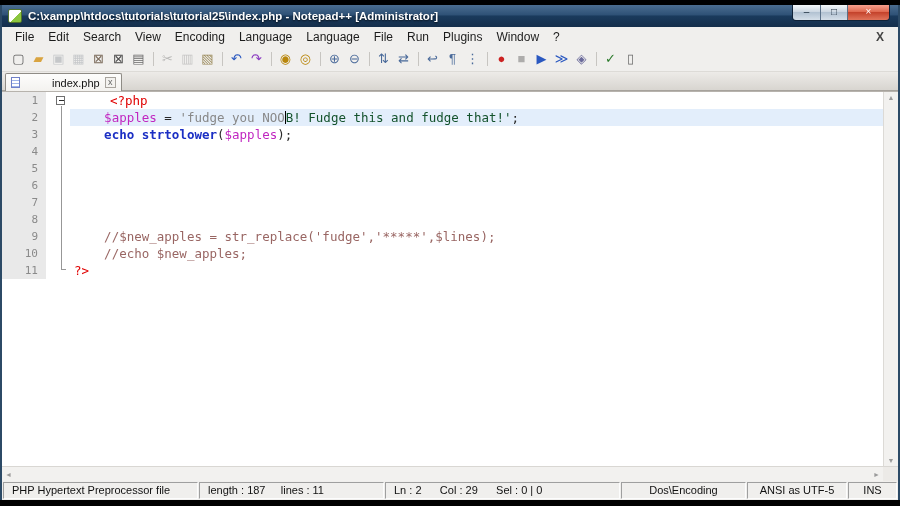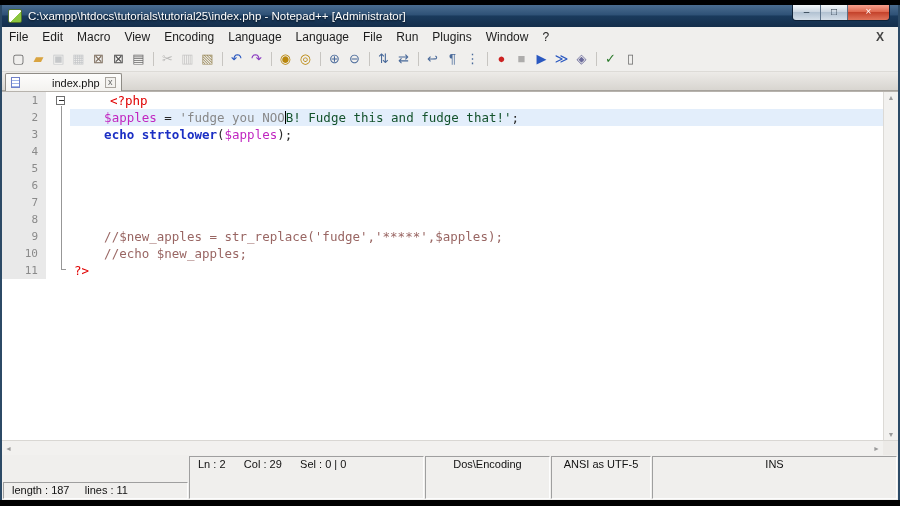--- a/index.html
+++ b/index.html
@@ -11,34 +11,34 @@
             border-left:2px solid #2c4a66; border-right:2px solid #2c4a66;
             background:#f0efed; display:flex; flex-direction:column; }
 
   
   .titlebar { height:22px; flex:0 0 22px; position:relative;
     background:linear-gradient(180deg,#4b6d90 0%,#2e5176 45%,#1a3a5c 50%,#142e4b 100%);
     display:flex; align-items:center; padding-left:6px; }
   .app-icon { width:14px; height:14px; border:1px solid #51722c; border-radius:2px;
     background:linear-gradient(135deg,#ffffff 55%,#8cc63f 55%); flex:0 0 14px; }
   .title-text { color:#fff; font-size:11.5px; margin-left:6px; white-space:nowrap;
-    text-shadow:0 1px 2px rgba(0,0,0,.7); }
+    text-shadow:0 1px 2px rgba(0,0,0,.7);font-weight:bold; }
   .win-btns { position:absolute; right:8px; top:0; height:16px; display:flex;
     border:1px solid #0f2238; border-top:none; border-radius:0 0 4px 4px; overflow:hidden; }
   .win-btn { width:27px; height:15px; font-size:10px; line-height:14px; text-align:center;
     color:#1a2a3a; background:linear-gradient(180deg,#f4f8fb,#ccd7e2 45%,#b2c2d2 50%,#d5dfe9);
     border-left:1px solid #5a7088; cursor:default; }
   .win-btn:first-child { border-left:none; }
   .win-btn.close { width:42px; color:#fff;
     background:linear-gradient(180deg,#f7a08e,#df6950 45%,#c4432c 50%,#e0745b); }
 
   
   .menubar { height:20px; flex:0 0 20px; background:#f0efed; display:flex; align-items:center;
     font-size:12px; color:#1c1c1c; position:relative; }
-  .menu-items { display:flex; height:100%; align-items:center; }
+  .menu-items { display:flex; height:100%; align-items:center; padding-left:6px; }
   .menu-item { padding:0 7px; line-height:20px; }
   .menu-close { position:absolute; right:10px; top:0; line-height:20px; color:#444;
     font-size:12px; font-weight:bold; padding:0 4px; }
 
   
   .toolbar { height:25px; flex:0 0 25px; background:#f0efed; display:flex; align-items:center;
     padding-left:7px; border-bottom:1px solid #dddbd7; }
   .tb-btn { width:19px; height:19px; text-align:center; line-height:18px; font-size:13px;
     border-radius:2px; margin-right:1px; }
   .tb-btn.disabled { opacity:.35; filter:grayscale(80%); }
@@ -85,21 +85,21 @@
   .hscroll { flex:1 1 auto; display:flex; justify-content:space-between; align-items:center;
     font-size:7px; color:#9a9a9a; padding:0 3px; }
   .hscroll-corner { flex:0 0 15px; background:#eceae7; }
 
   
   .statusbar { flex:0 0 19px; background:#f0efed; display:flex; align-items:stretch;
     font-size:11px; color:#111; padding:1px 1px; }
   .st-seg { border:1px solid; border-color:#9f9f9f #fdfdfd #fdfdfd #9f9f9f;
     line-height:15px; padding:0 8px; white-space:pre; overflow:hidden; margin-right:1px; }
   .st-type   { flex:0 0 195px; }
-  .st-len    { flex:0 0 185px;margin-top:26px; }
+  .st-len    { flex:0 0 185px; }
   .st-pos    { flex:0 0 235px; }
   .st-eol    { flex:0 0 125px; text-align:center; }
   .st-enc    { flex:0 0 100px; text-align:center; }
   .st-ins    { flex:1 1 auto; text-align:center; margin-right:0; }
 </style>
 </head>
 <body>
 
 <div class="stage">
   <div class="window">
@@ -111,21 +111,21 @@
         <span class="win-btn">–</span>
         <span class="win-btn">□</span>
         <span class="win-btn close">×</span>
       </span>
     </div>
 
     <div class="menubar">
       <span class="menu-items">
           <span class="menu-item">File</span>
           <span class="menu-item">Edit</span>
-          <span class="menu-item">Macro</span>
+          <span class="menu-item">Search</span>
           <span class="menu-item">View</span>
           <span class="menu-item">Encoding</span>
           <span class="menu-item">Language</span>
           <span class="menu-item">Language</span>
           <span class="menu-item">File</span>
           <span class="menu-item">Run</span>
           <span class="menu-item">Plugins</span>
           <span class="menu-item">Window</span>
           <span class="menu-item">?</span>
         </span>
@@ -236,21 +236,21 @@
             <span class="fold">
               <span class="fold-guide"></span>
             </span>
             <span class="code"></span>
           </div>
           <div class="ed-line">
             <span class="ln">9</span>
             <span class="fold">
               <span class="fold-guide"></span>
             </span>
-            <span class="code"><span style="color: rgb(0, 0, 0);">    </span><span style="color: rgb(153, 102, 99);">//$new_apples = str_replace('fudge','*****',$apples);</span></span>
+            <span class="code"><span style="color: rgb(0, 0, 0);">    </span><span style="color: rgb(153, 102, 99);">//$new_apples = str_replace('fudge','*****',$lines);</span></span>
           </div>
           <div class="ed-line">
             <span class="ln">10</span>
             <span class="fold">
               <span class="fold-guide"></span>
             </span>
             <span class="code"><span style="color: rgb(0, 0, 0);">    </span><span style="color: rgb(153, 102, 99);">//echo $new_apples;</span></span>
           </div>
           <div class="ed-line">
             <span class="ln">11</span>
@@ -268,20 +268,21 @@
 
     <div class="hscroll-row">
       <div class="hscroll">
         <span>◄</span>
         <span>►</span>
       </div>
       <div class="hscroll-corner"></div>
     </div>
 
     <div class="statusbar">
+      <span class="st-seg st-type">PHP Hypertext Preprocessor file</span>
       <span class="st-seg st-len">length : 187     lines : 11</span>
       <span class="st-seg st-pos">Ln : 2      Col : 29      Sel : 0 | 0</span>
       <span class="st-seg st-eol">Dos\Encoding</span>
       <span class="st-seg st-enc">ANSI as UTF-5</span>
       <span class="st-seg st-ins">INS</span>
     </div>
 
   </div>
 </div>
 

